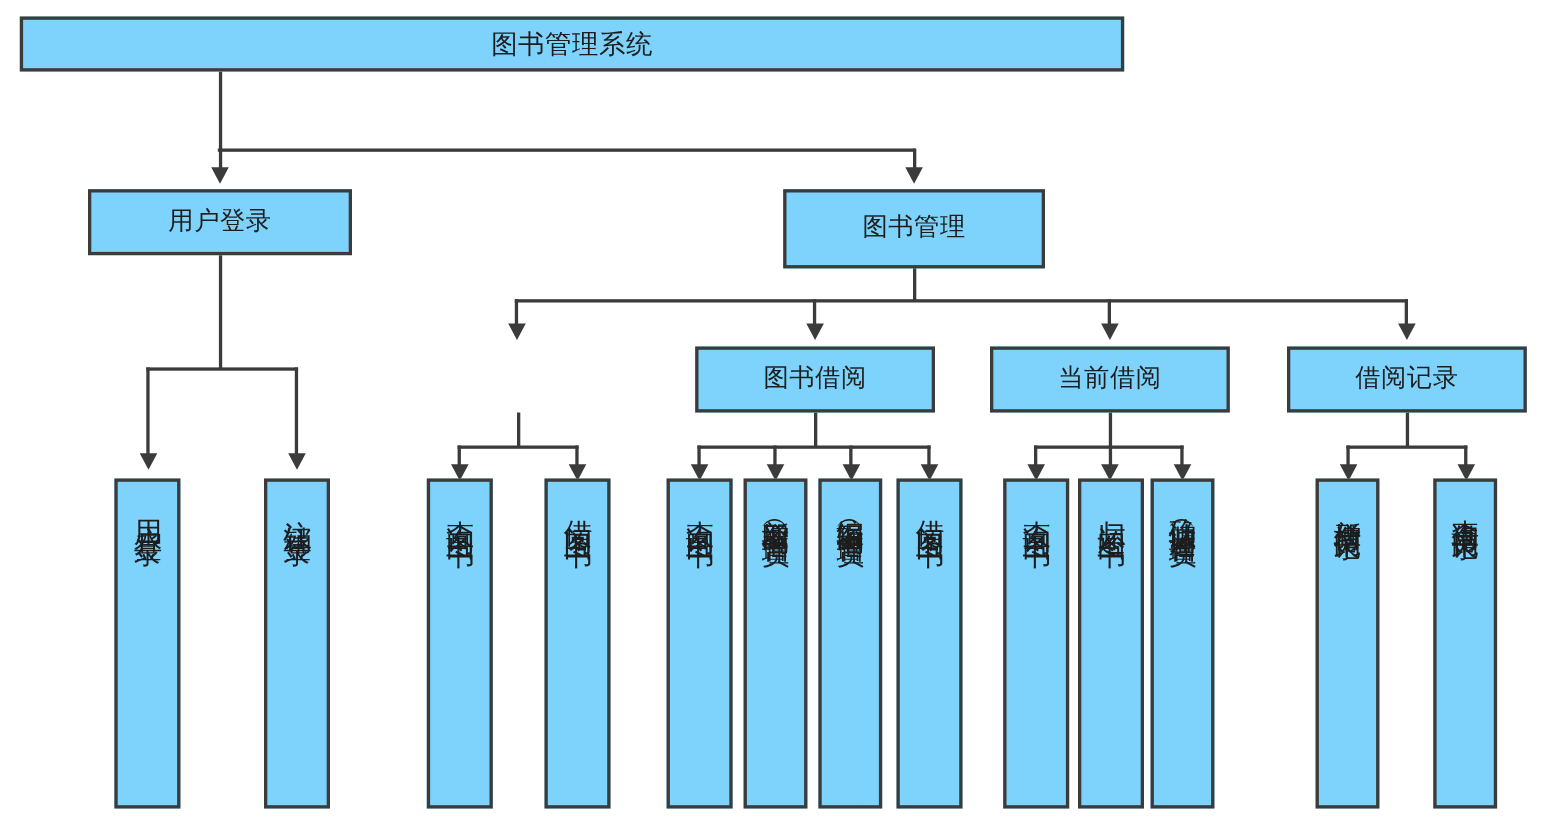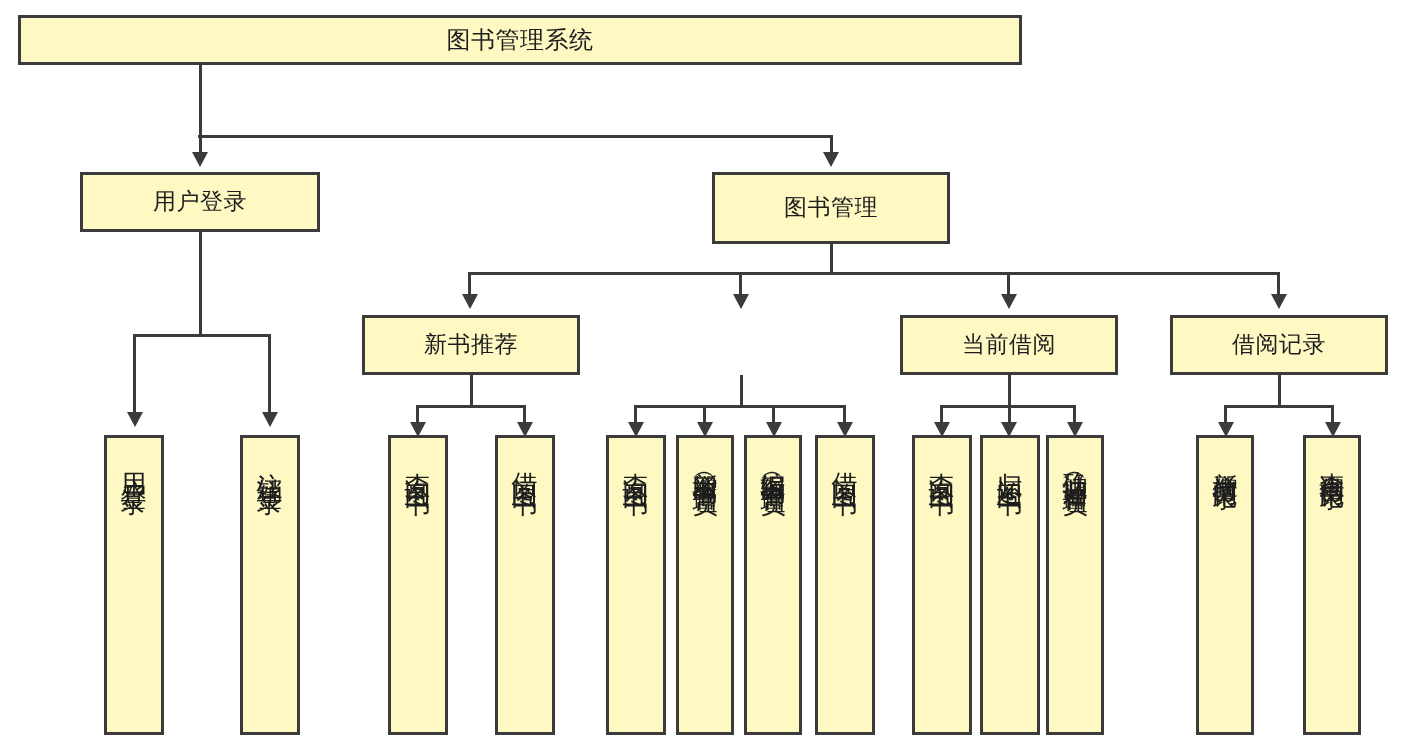--- a/index.html
+++ b/index.html
@@ -10,21 +10,21 @@
     font-family:"DejaVu Sans","Liberation Sans",sans-serif;
     overflow:hidden;
     position:relative;
   }
   #diagram{position:absolute;left:0;top:0;width:1405px;height:747px;}
 
   
   .node{
     position:absolute;
     box-sizing:border-box;
-    background:#fef9c3;
+    background:#7dd3fc;
     border:3px solid #3b3b3b;
     display:flex;
     align-items:center;
     justify-content:center;
     color:#1d1d1d;
     z-index:3;
   }
   .node .lbl{
     display:block;
     text-align:center;
@@ -122,22 +122,22 @@
 
   <div class="ln v" style="left:739px;top:272px;width:3px;height:26px;"></div>
   <div class="arrow" style="left:732.5px;top:294px;"></div>
 
   <div class="ln v" style="left:1007px;top:272px;width:3px;height:26px;"></div>
   <div class="arrow" style="left:1000.5px;top:294px;"></div>
 
   <div class="ln v" style="left:1277px;top:272px;width:3px;height:26px;"></div>
   <div class="arrow" style="left:1270.5px;top:294px;"></div>
 
-  <div class="node h-node" style="left:362px;top:315px;width:218px;height:60px;">
-    <span class="lbl">新书推荐</span>
+  <div class="node h-node" style="left:632px;top:315px;width:218px;height:60px;">
+    <span class="lbl">图书借阅</span>
   </div>
   <div class="node h-node" style="left:1170px;top:315px;width:218px;height:60px;">
     <span class="lbl">借阅记录</span>
   </div>
   <div class="node h-node" style="left:900px;top:315px;width:218px;height:60px;">
     <span class="lbl">当前借阅</span>
   </div>
 
   <div class="ln v" style="left:469.5px;top:375px;width:3px;height:32px;"></div>
   <div class="ln h" style="left:416px;top:405px;width:110px;height:3px;"></div>

